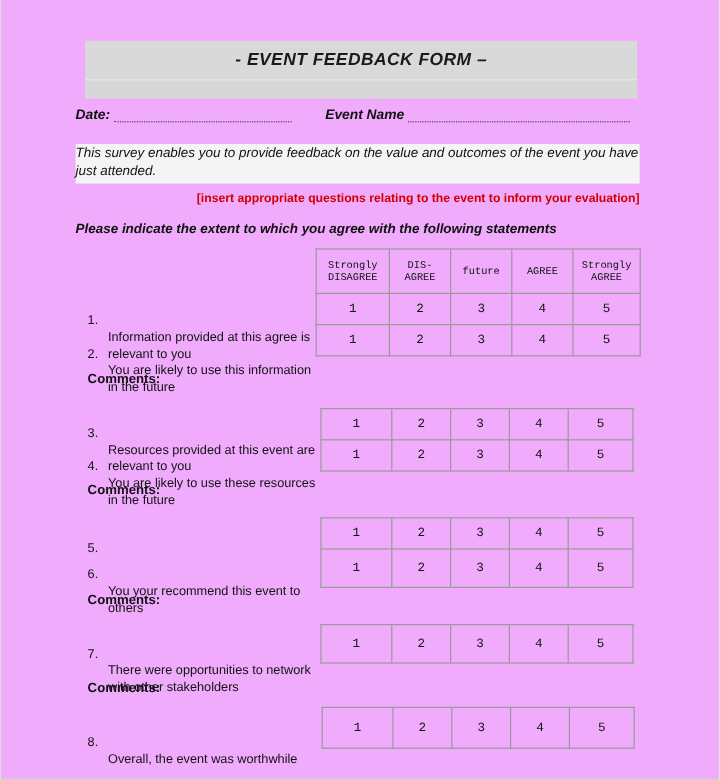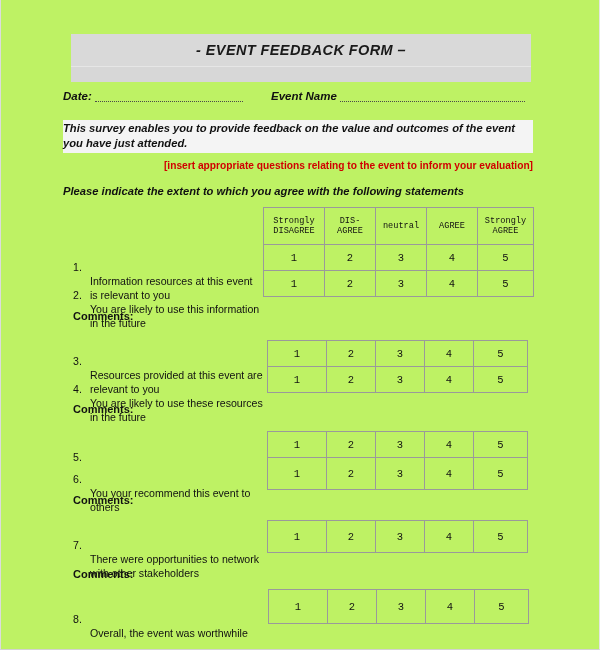--- a/index.html
+++ b/index.html
@@ -11,21 +11,21 @@
     width: 600px;
     height: 650px;
     font-family: "Liberation Sans", sans-serif;
     color: #111111;
     overflow: hidden;
   }
   .page {
     position: relative;
     width: 600px;
     height: 650px;
-    background: #bef264;
+    background: #f0abfc;
     box-sizing: border-box;
     border-left: 1px solid #dcdcdc;
     border-right: 1px solid #e4e4e4;
     border-bottom: 1px solid #d2d2d2;
   }
 
   
   .banner {
     position: absolute;
     left: 70px;
@@ -79,21 +79,21 @@
   .dotline-event { width: 185px; }
 
   
   .intro {
     position: absolute;
     left: 62px;
     top: 120px;
     width: 470px;
     background: #f4f4f4;
     font-style: italic;
-    font-weight: bold;
+    font-weight: normal;
     font-size: 11.2px;
     line-height: 15px;
     color: #111;
     padding: 1px 0 2px 0;
   }
 
   .insert-note {
     position: absolute;
     left: 62px;
     top: 160px;
@@ -191,35 +191,35 @@
   </div>
 
   <div class="intro">This survey enables you to provide feedback on the value and outcomes of the event you have just attended.</div>
 
   <div class="insert-note">[insert appropriate questions relating to the event to inform your evaluation]</div>
 
   <div class="instruction">Please indicate the extent to which you agree with the following statements</div>
 
   <div class="qtext" style="left:72px; top:246px; width:190px;">
     <span class="qnum">1.</span>
-    <span class="qbody">Information resources at this event is relevant to you</span>
+    <span class="qbody">Information provided at this agree is relevant to you</span>
   </div>
   <div class="qtext" style="left:72px; top:274px; width:190px;">
     <span class="qnum">2.</span>
     <span class="qbody">You are likely to use this information in the future</span>
   </div>
 
   <table class="scale-table" style="left:262px; top:207px;">
     <thead>
       <tr>
         <th class="col1" style="white-space:pre-line">Strongly
 DISAGREE</th>
         <th class="col2" style="white-space:pre-line">DIS-
 AGREE</th>
-        <th class="col3" style="white-space:pre-line">neutral</th>
+        <th class="col3" style="white-space:pre-line">future</th>
         <th class="col4" style="white-space:pre-line">AGREE</th>
         <th class="col5" style="white-space:pre-line">Strongly
 AGREE</th>
       </tr>
     </thead>
     <tbody>
       <tr>
         <td>1</td>
         <td>2</td>
         <td>3</td>

